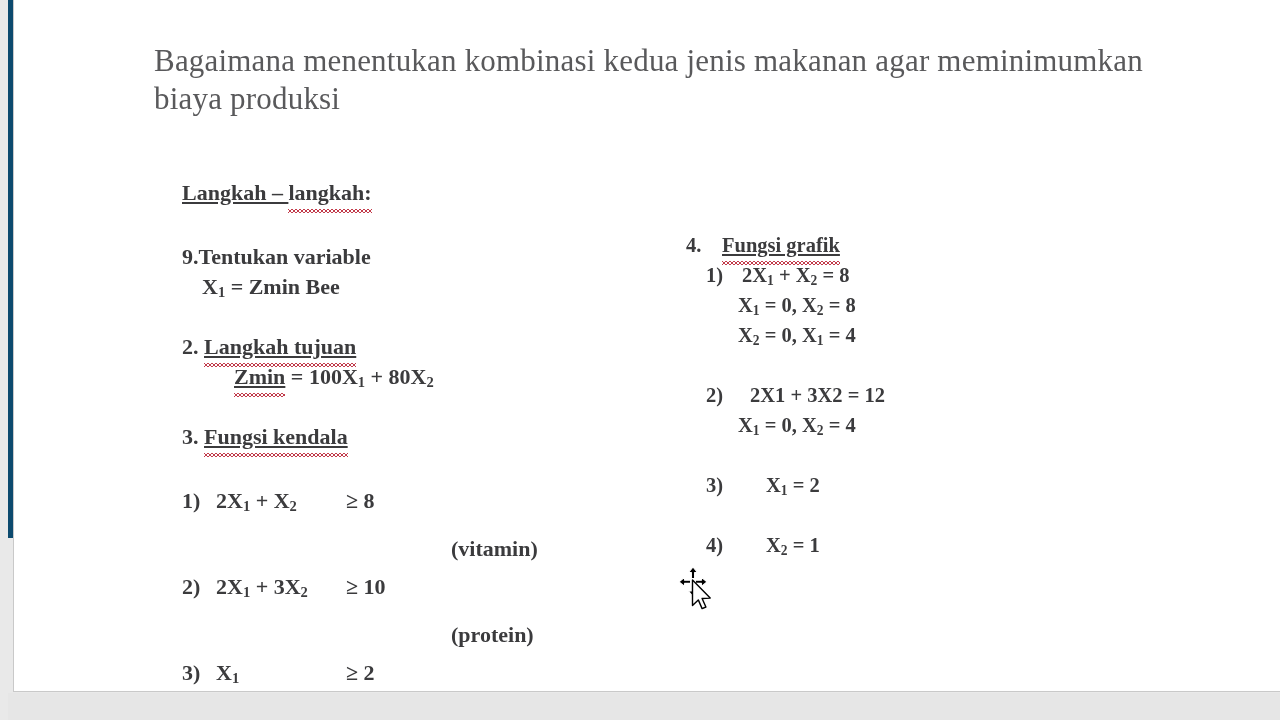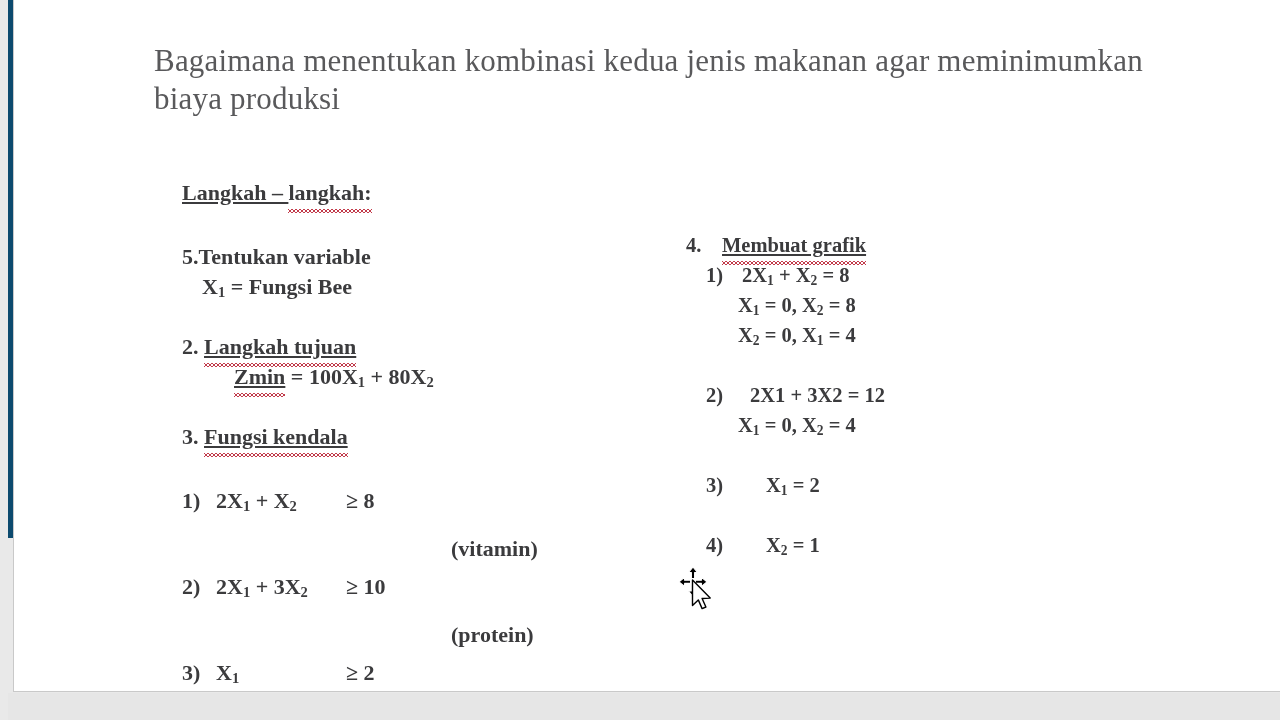--- a/index.html
+++ b/index.html
@@ -145,22 +145,22 @@
       <div>Bagaimana menentukan kombinasi kedua jenis makanan agar meminimumkan</div>
       <div>biaya produksi</div>
     </div>
 
     <div class="col-left">
 
       <div class="line u"><span>Langkah – </span><span class="sq">langkah:</span></div>
 
       <div class="gap-34"></div>
 
-      <div class="line">5.Tentukan variable</div>
-      <div class="line indent-1"><span>X</span><sub>1</sub><span> = Fungsi Bee</span></div>
+      <div class="line">9.Tentukan variable</div>
+      <div class="line indent-1"><span>X</span><sub>1</sub><span> = Zmin Bee</span></div>
 
       <div class="gap-30"></div>
 
       <div class="line"><span>2. </span><span class="u sq">Langkah tujuan</span></div>
       <div class="line indent-2"><span class="u sq">Zmin</span><span> = 100X</span><sub>1</sub><span> + 80X</span><sub>2</sub></div>
 
       <div class="gap-30"></div>
 
       <div class="line"><span>3. </span><span class="u sq">Fungsi kendala</span></div>
 
@@ -192,21 +192,21 @@
           <span class="cons-tag"></span>
         </div>
       </div>
 
     </div>
 
     <div class="col-right">
 
       <div class="r-row">
         <span class="r-num">4. </span>
-        <span class="u sq">Membuat grafik</span>
+        <span class="u sq">Fungsi grafik</span>
       </div>
 
       <div class="r-row indent-1">
         <span class="r-num">1)</span>
         <span class="r-txt"><span>2X</span><sub>1</sub><span> + X</span><sub>2</sub><span> = 8</span></span>
       </div>
       <div class="r-row indent-2">
         <span class="r-txt"><span>X</span><sub>1</sub><span> = 0, X</span><sub>2</sub><span> = 8</span></span>
       </div>
       <div class="r-row indent-2">

